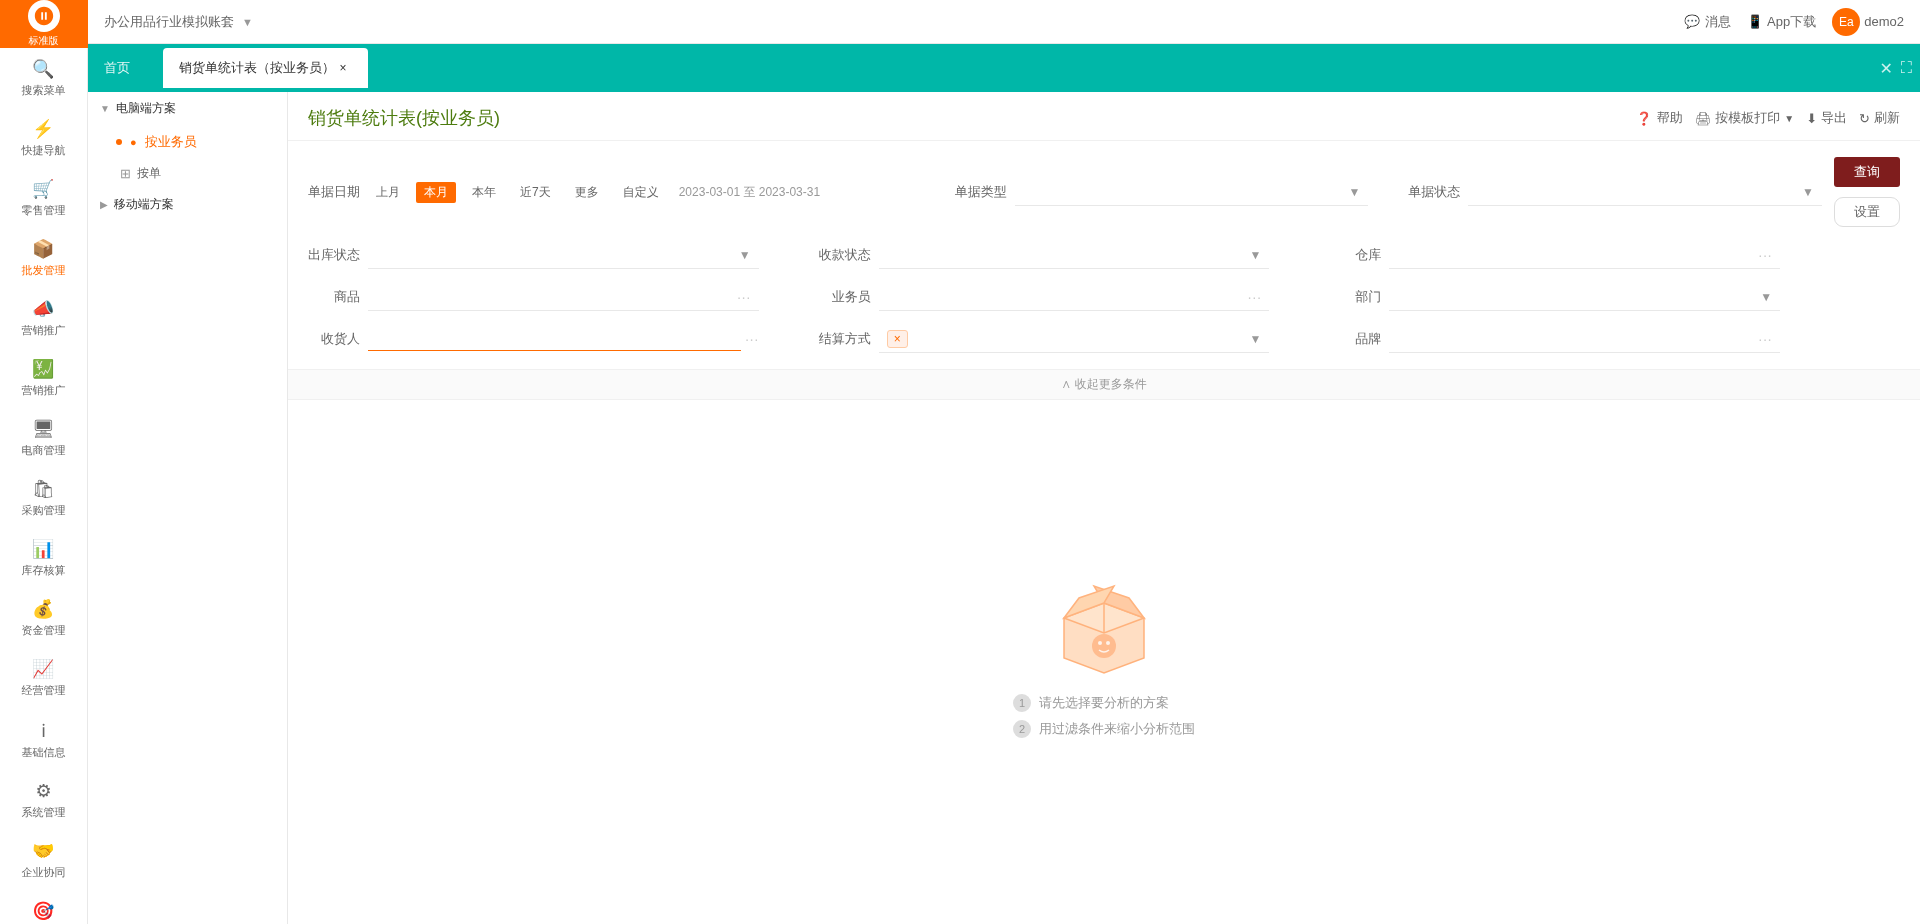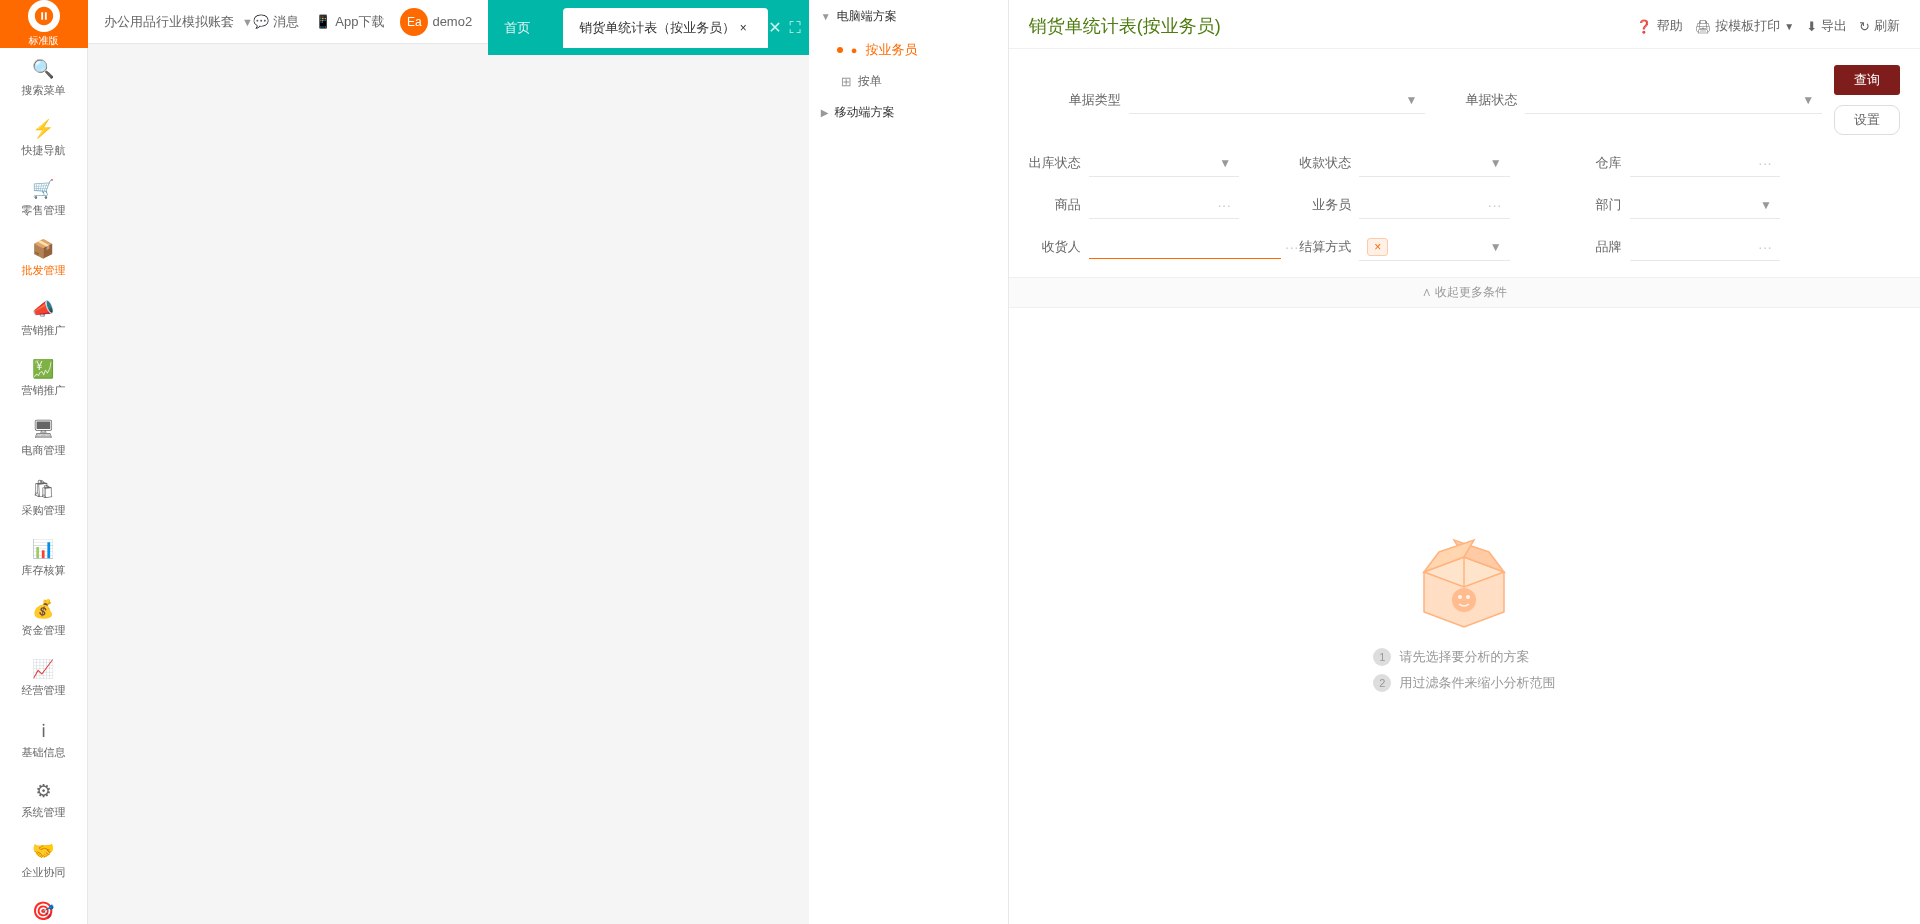--- a/index.html
+++ b/index.html
@@ -10,31 +10,31 @@
     .sidebar-logo { width: 88px; height: 56px; background: #ff6a00; display: flex; flex-direction: column; align-items: center; justify-content: center; color: #fff; font-size: 11px; }
     .sidebar-logo .logo-icon { width: 32px; height: 32px; background: #fff; border-radius: 50%; display: flex; align-items: center; justify-content: center; margin-bottom: 2px; }
     .sidebar-logo .logo-icon svg { width: 22px; height: 22px; }
     .sidebar-logo-label { font-size: 10px; color: #fff; }
     .sidebar-item { width: 100%; display: flex; flex-direction: column; align-items: center; padding: 10px 0; cursor: pointer; color: #666; font-size: 12px; }
     .sidebar-item .s-icon { font-size: 18px; margin-bottom: 3px; }
     .sidebar-item.active { color: #ff6a00; }
     .sidebar-nav-label { font-size: 11px; }
 
     
-    .main { flex: 1; display: flex; flex-direction: row; overflow: hidden; }
+    .main { flex: 1; display: flex; flex-direction: column; overflow: hidden; }
 
     
     .topbar { height: 44px; background: #fff; border-bottom: 1px solid #e8e8e8; display: flex; align-items: center; justify-content: space-between; padding: 0 16px; flex-shrink: 0; }
     .topbar-left { display: flex; align-items: center; gap: 8px; color: #666; font-size: 13px; }
     .topbar-right { display: flex; align-items: center; gap: 16px; color: #666; font-size: 13px; }
     .topbar-right-item { display: flex; align-items: center; gap: 4px; cursor: pointer; }
     .avatar { width: 28px; height: 28px; border-radius: 50%; background: #ff6a00; color: #fff; display: flex; align-items: center; justify-content: center; font-size: 12px; }
 
     
-    .tabbar { height: 55px; background: #00b7a8; display: flex; align-items: center; padding: 0 0 0 0; flex-shrink: 0; }
+    .tabbar { height: 48px; background: #00b7a8; display: flex; align-items: center; padding: 0 0 0 0; flex-shrink: 0; }
     .tab { display: flex; align-items: center; padding: 0 16px; height: 40px; cursor: pointer; color: rgba(255,255,255,0.8); font-size: 13px; gap: 0; border-right: 1px solid rgba(255,255,255,0.2); margin-left: 17px; }
     .tab.active { background: #fff; color: #333; border-radius: 4px 4px 0 0; }
     .tab .close-btn { width: 16px; height: 16px; display: flex; align-items: center; justify-content: center; border-radius: 50%; font-size: 12px; }
     .tab-home { color: rgba(255,255,255,0.9); padding: 0 16px; height: 40px; display: flex; align-items: center; cursor: pointer; }
     .tabbar-actions { margin-left: auto; display: flex; align-items: center; padding-right: 8px; gap: 8px; }
     .tabbar-actions .icon-btn { color: rgba(255,255,255,0.8); cursor: pointer; font-size: 16px; }
 
     
     .content { flex: 1; display: flex; overflow: hidden; background: #f0f2f5; }
 
@@ -255,20 +255,32 @@
           <div class="page-action-btn">
             <span>↻</span>
             <span>刷新</span>
           </div>
         </div>
       </div>
 
       <div class="filter-area">
 
         <div class="filter-row">
+          <div class="filter-item" style="flex:2.2;">
+            <span class="filter-label">单据日期</span>
+            <div class="date-filter">
+              <span class="date-btn">上月</span>
+              <span class="date-btn active">本月</span>
+              <span class="date-btn">本年</span>
+              <span class="date-btn">近7天</span>
+              <span class="date-btn">更多</span>
+              <span class="date-btn">自定义</span>
+              <span class="date-range">2023-03-01 至 2023-03-31</span>
+            </div>
+          </div>
           <div class="filter-separator"></div>
           <div class="filter-item" style="flex:1.5;">
             <span class="filter-label">单据类型</span>
             <div class="filter-select">
               <span></span>
               <span class="arrow">▼</span>
             </div>
           </div>
           <div class="filter-separator"></div>
           <div class="filter-item" style="flex:1.5;">

